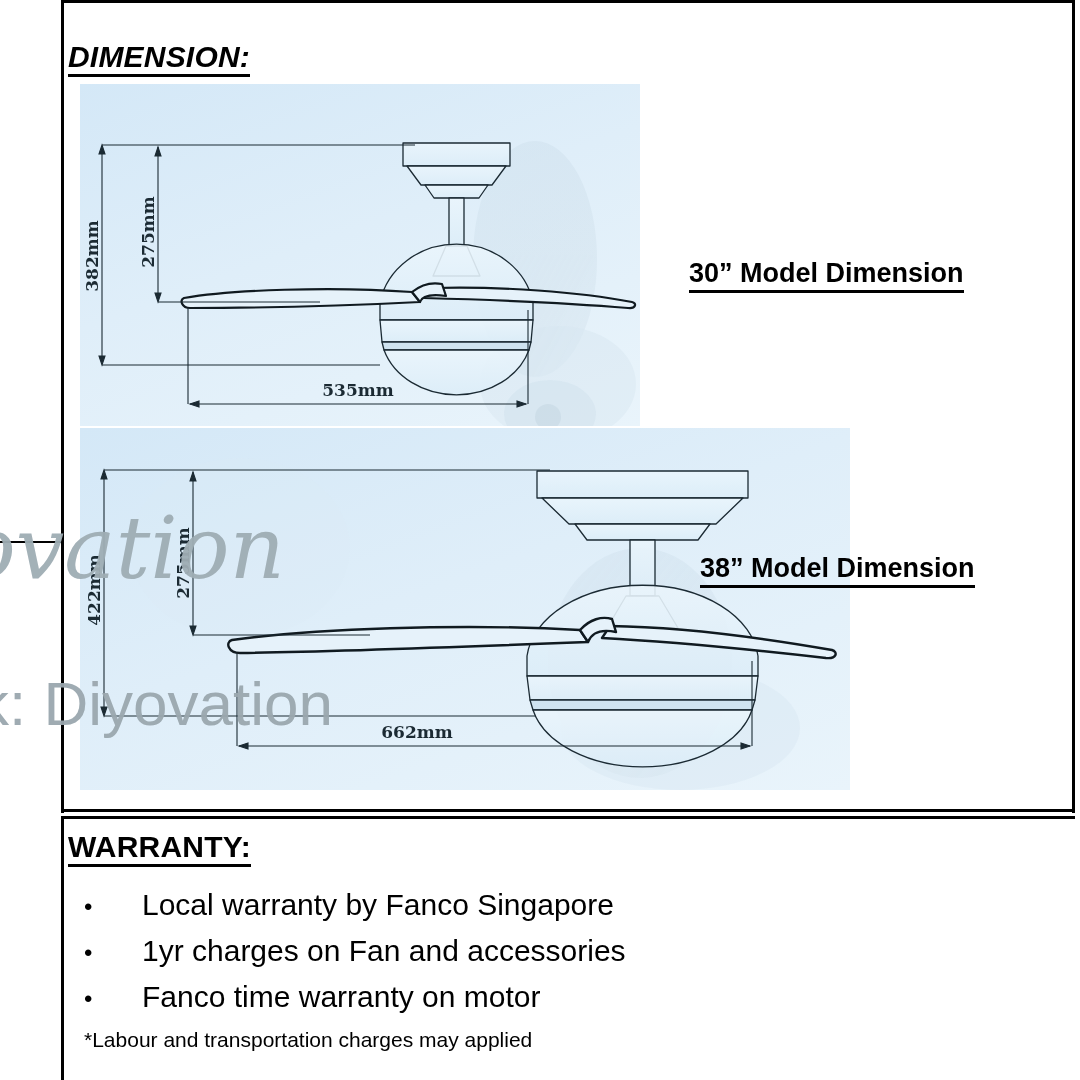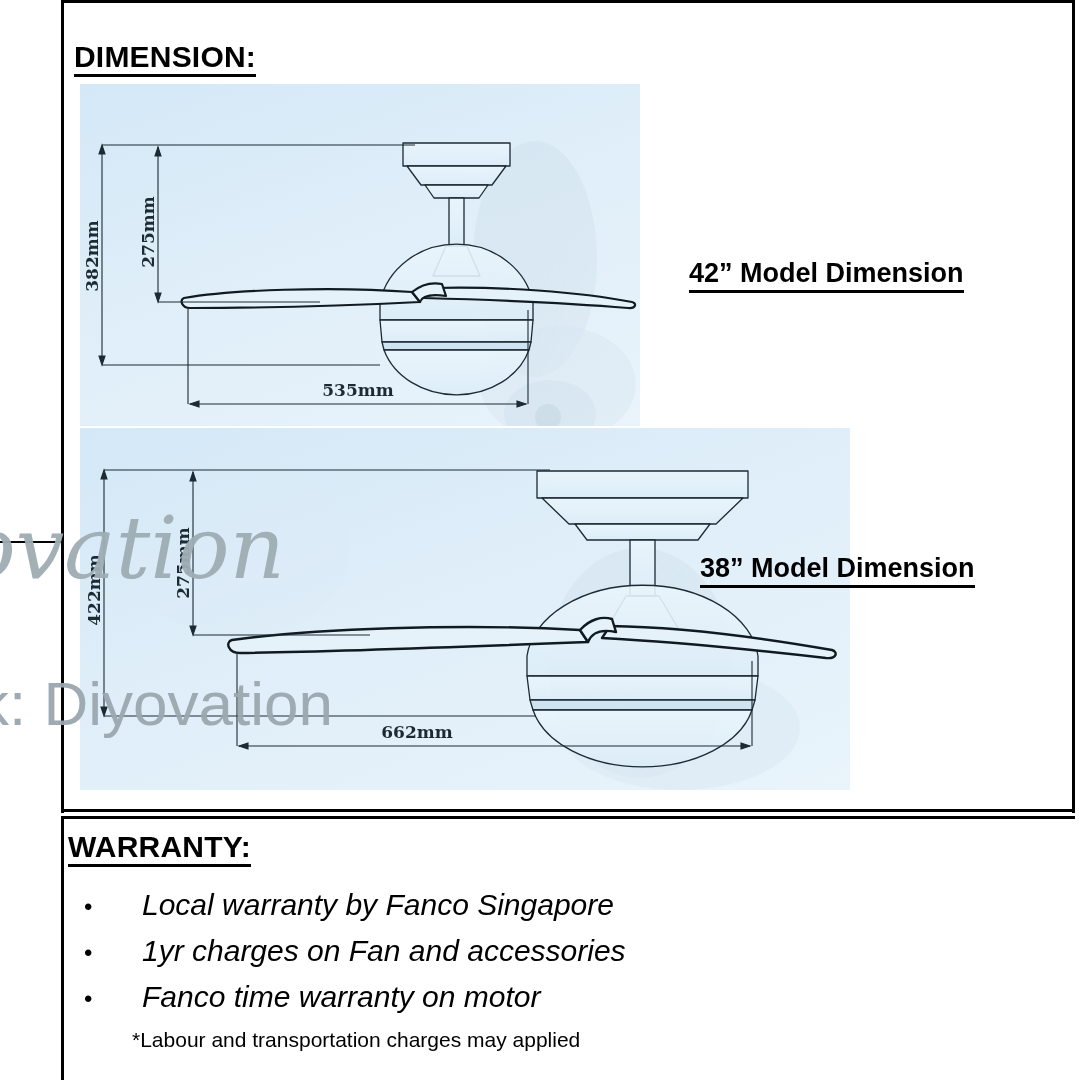--- a/index.html
+++ b/index.html
@@ -49,21 +49,21 @@
     font-size: 30px;
     font-weight: bold;
     color: #000;
     letter-spacing: 0.2px;
     white-space: nowrap;
   }
   .section-heading .ul {
     border-bottom: 3px solid #000;
     padding-bottom: 1px;
   }
-  #dimension-heading { left: 74px; top: 40px; }
+  #dimension-heading { left: 68px; top: 40px; font-style: italic; }
   #warranty-heading  { left: 68px; top: 830px; }
 
   .model-label {
     position: absolute;
     font-size: 27px;
     font-weight: bold;
     color: #000;
     white-space: nowrap;
     z-index: 6;
   }
@@ -120,28 +120,27 @@
     font-size: 30px;
     color: #000;
     margin-bottom: 12px;
   }
   .warranty-bullet {
     width: 58px;
     flex: 0 0 58px;
     font-size: 24px;
     line-height: 1;
   }
-  .warranty-text { white-space: nowrap; font-style: italic; }
+  .warranty-text { white-space: nowrap; }
   #warranty-footnote {
     position: absolute;
     left: 84px; top: 1028px;
     font-size: 21px;
     color: #000;
     white-space: nowrap;
-    margin-left: 48px;
   }
 </style>
 </head>
 <body>
 
 <div class="frame-top-stub"></div>
 <div class="frame-left-vline"></div>
 <div class="frame-left-vline-low"></div>
 <div class="frame-right-vline"></div>
 <div class="frame-divider-a"></div>
@@ -212,21 +211,21 @@
       <path d="M119,317 L110,320 L119,323 Z" fill="#1b2a33"></path>
       <path d="M437,317 L446,320 L437,323 Z" fill="#1b2a33"></path>
     </g>
 
     <text x="18" y="172" font-family="'DejaVu Serif', serif" font-size="17" font-weight="bold" fill="#1b2a33" text-anchor="middle" transform="rotate(-90 18 172)">382mm</text>
     <text x="74" y="148" font-family="'DejaVu Serif', serif" font-size="17" font-weight="bold" fill="#1b2a33" text-anchor="middle" transform="rotate(-90 74 148)">275mm</text>
     <text x="278" y="312" font-family="'DejaVu Serif', serif" font-size="17" font-weight="bold" fill="#1b2a33" text-anchor="middle">535mm</text>
   </svg>
 </div>
 
-<div class="model-label" id="model-label-42"><span class="ul">42” Model Dimension</span></div>
+<div class="model-label" id="model-label-42"><span class="ul">30” Model Dimension</span></div>
 
 <div class="diagram-panel" id="panel-52">
   <svg viewBox="0 0 770 362" preserveAspectRatio="none">
     <defs>
       <linearGradient id="ghost52" x1="0" y1="0" x2="1" y2="1">
         <stop offset="0%" stop-color="#c5d9e6" stop-opacity="0.5"></stop>
         <stop offset="100%" stop-color="#aabecc" stop-opacity="0.22"></stop>
       </linearGradient>
       <linearGradient id="fanfill52" x1="0" y1="0" x2="0" y2="1">
         <stop offset="0%" stop-color="#eaf5fc" stop-opacity="0.9"></stop>

